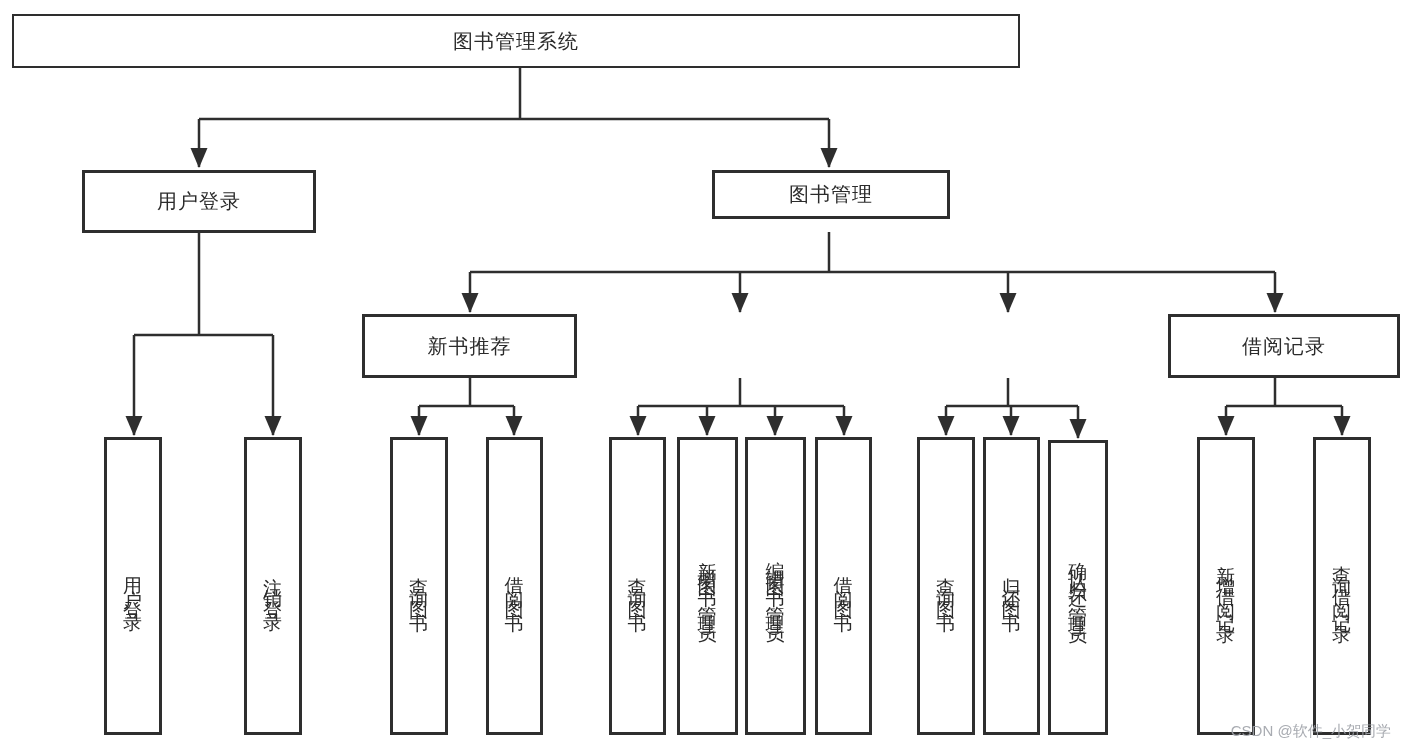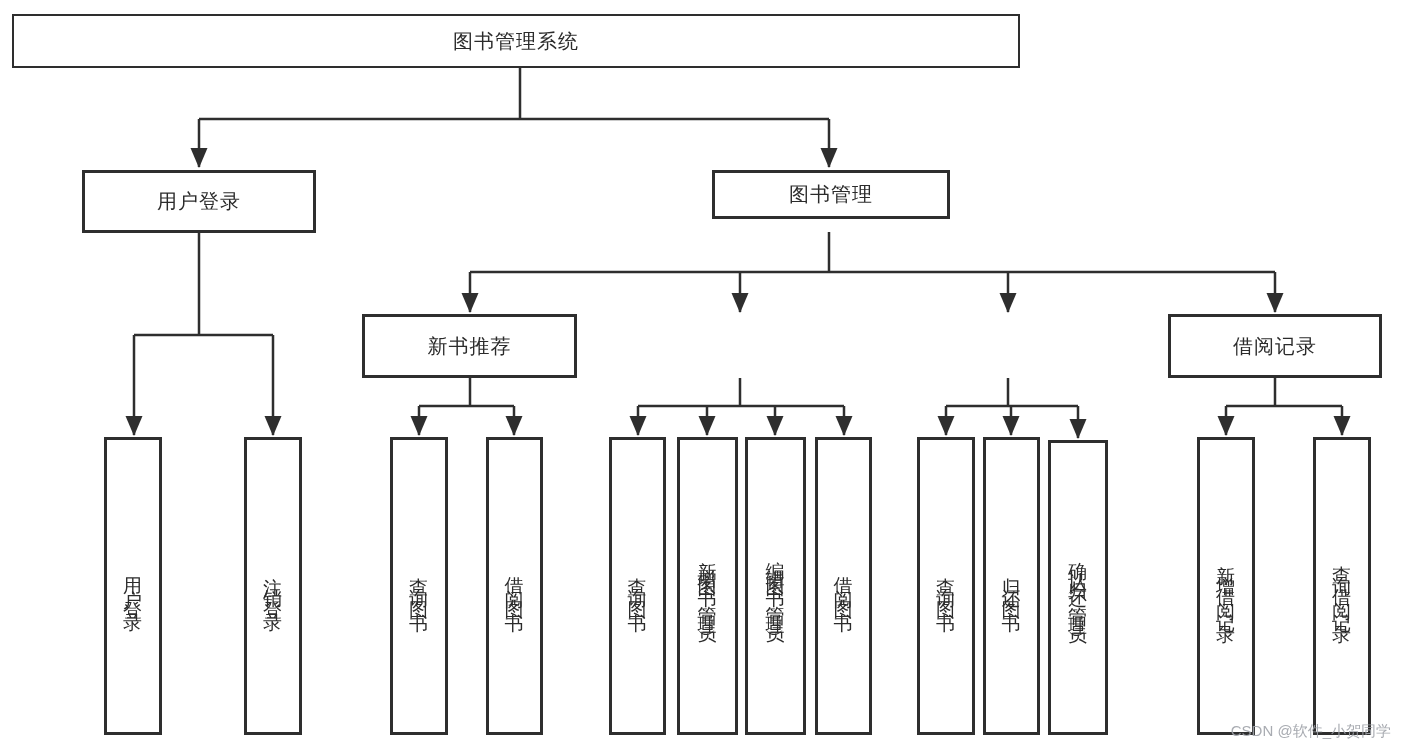--- a/index.html
+++ b/index.html
@@ -106,21 +106,21 @@
   <div class="node" style="left:82px; top:170px; width:234px; height:63px;">
     <span class="hlabel">用户登录</span>
   </div>
   <div class="node" style="left:712px; top:170px; width:238px; height:49px;">
     <span class="hlabel">图书管理</span>
   </div>
 
   <div class="node" style="left:362px; top:314px; width:215px; height:64px;">
     <span class="hlabel">新书推荐</span>
   </div>
-  <div class="node" style="left:1168px; top:314px; width:214px; height:64px;">
+  <div class="node" style="left:1168px; top:314px; width:232px; height:64px;">
     <span class="hlabel">借阅记录</span>
   </div>
 
   <div class="node" style="left:104px; top:437px; width:58px; height:298px;">
     <span class="vlabel">用户登录</span>
   </div>
   <div class="node" style="left:244px; top:437px; width:58px; height:298px;">
     <span class="vlabel">注销登录</span>
   </div>
   <div class="node" style="left:390px; top:437px; width:58px; height:298px;">

